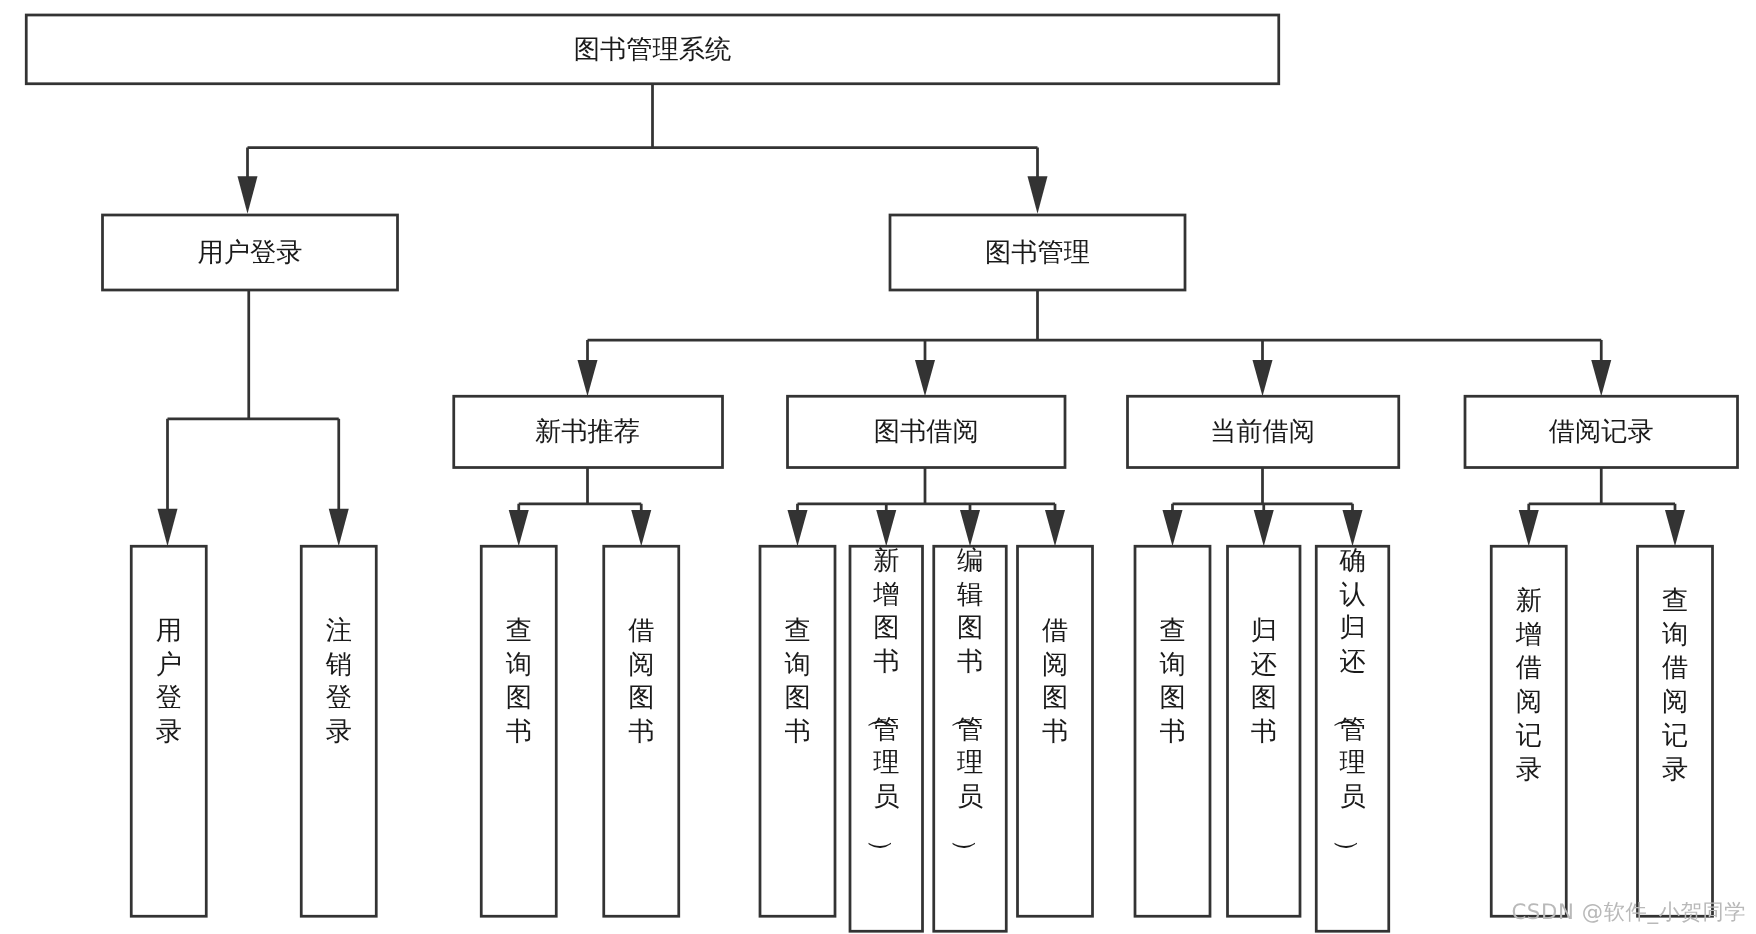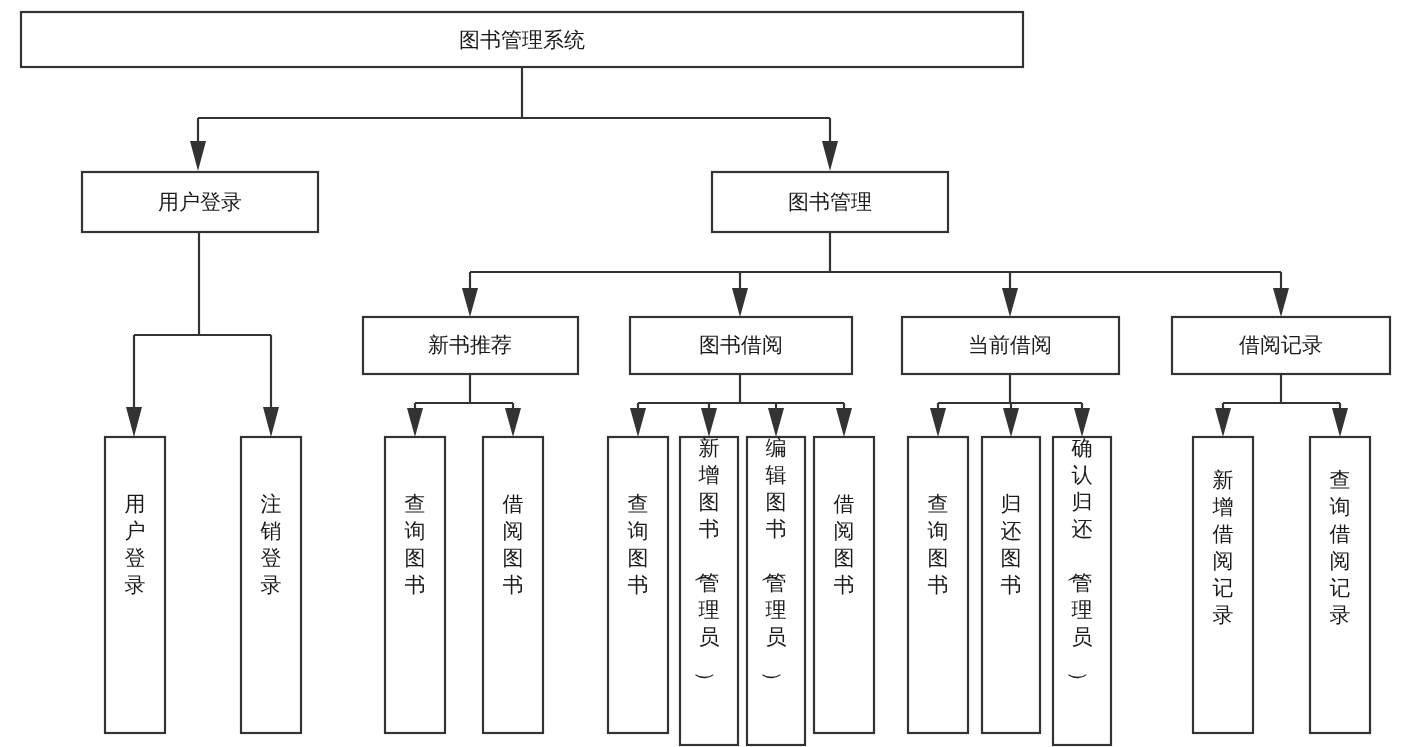--- a/index.html
+++ b/index.html
@@ -233,13 +233,14 @@
       <text class="node-label-vertical" x="1223" y="487"><tspan x="1223" y="487">新</tspan><tspan x="1223" y="514">增</tspan><tspan x="1223" y="541">借</tspan><tspan x="1223" y="568">阅</tspan><tspan x="1223" y="595">记</tspan><tspan x="1223" y="622">录</tspan></text>
     </g>
 
     <g>
       <rect class="node-box" x="1310" y="437" width="60" height="296"></rect>
       <text class="node-label-vertical" x="1340" y="487"><tspan x="1340" y="487">查</tspan><tspan x="1340" y="514">询</tspan><tspan x="1340" y="541">借</tspan><tspan x="1340" y="568">阅</tspan><tspan x="1340" y="595">记</tspan><tspan x="1340" y="622">录</tspan></text>
     </g>
 
   </svg>
 
+  <div class="watermark">CSDN @软件_小贺同学</div>
 </div>
 
 </body></html>

